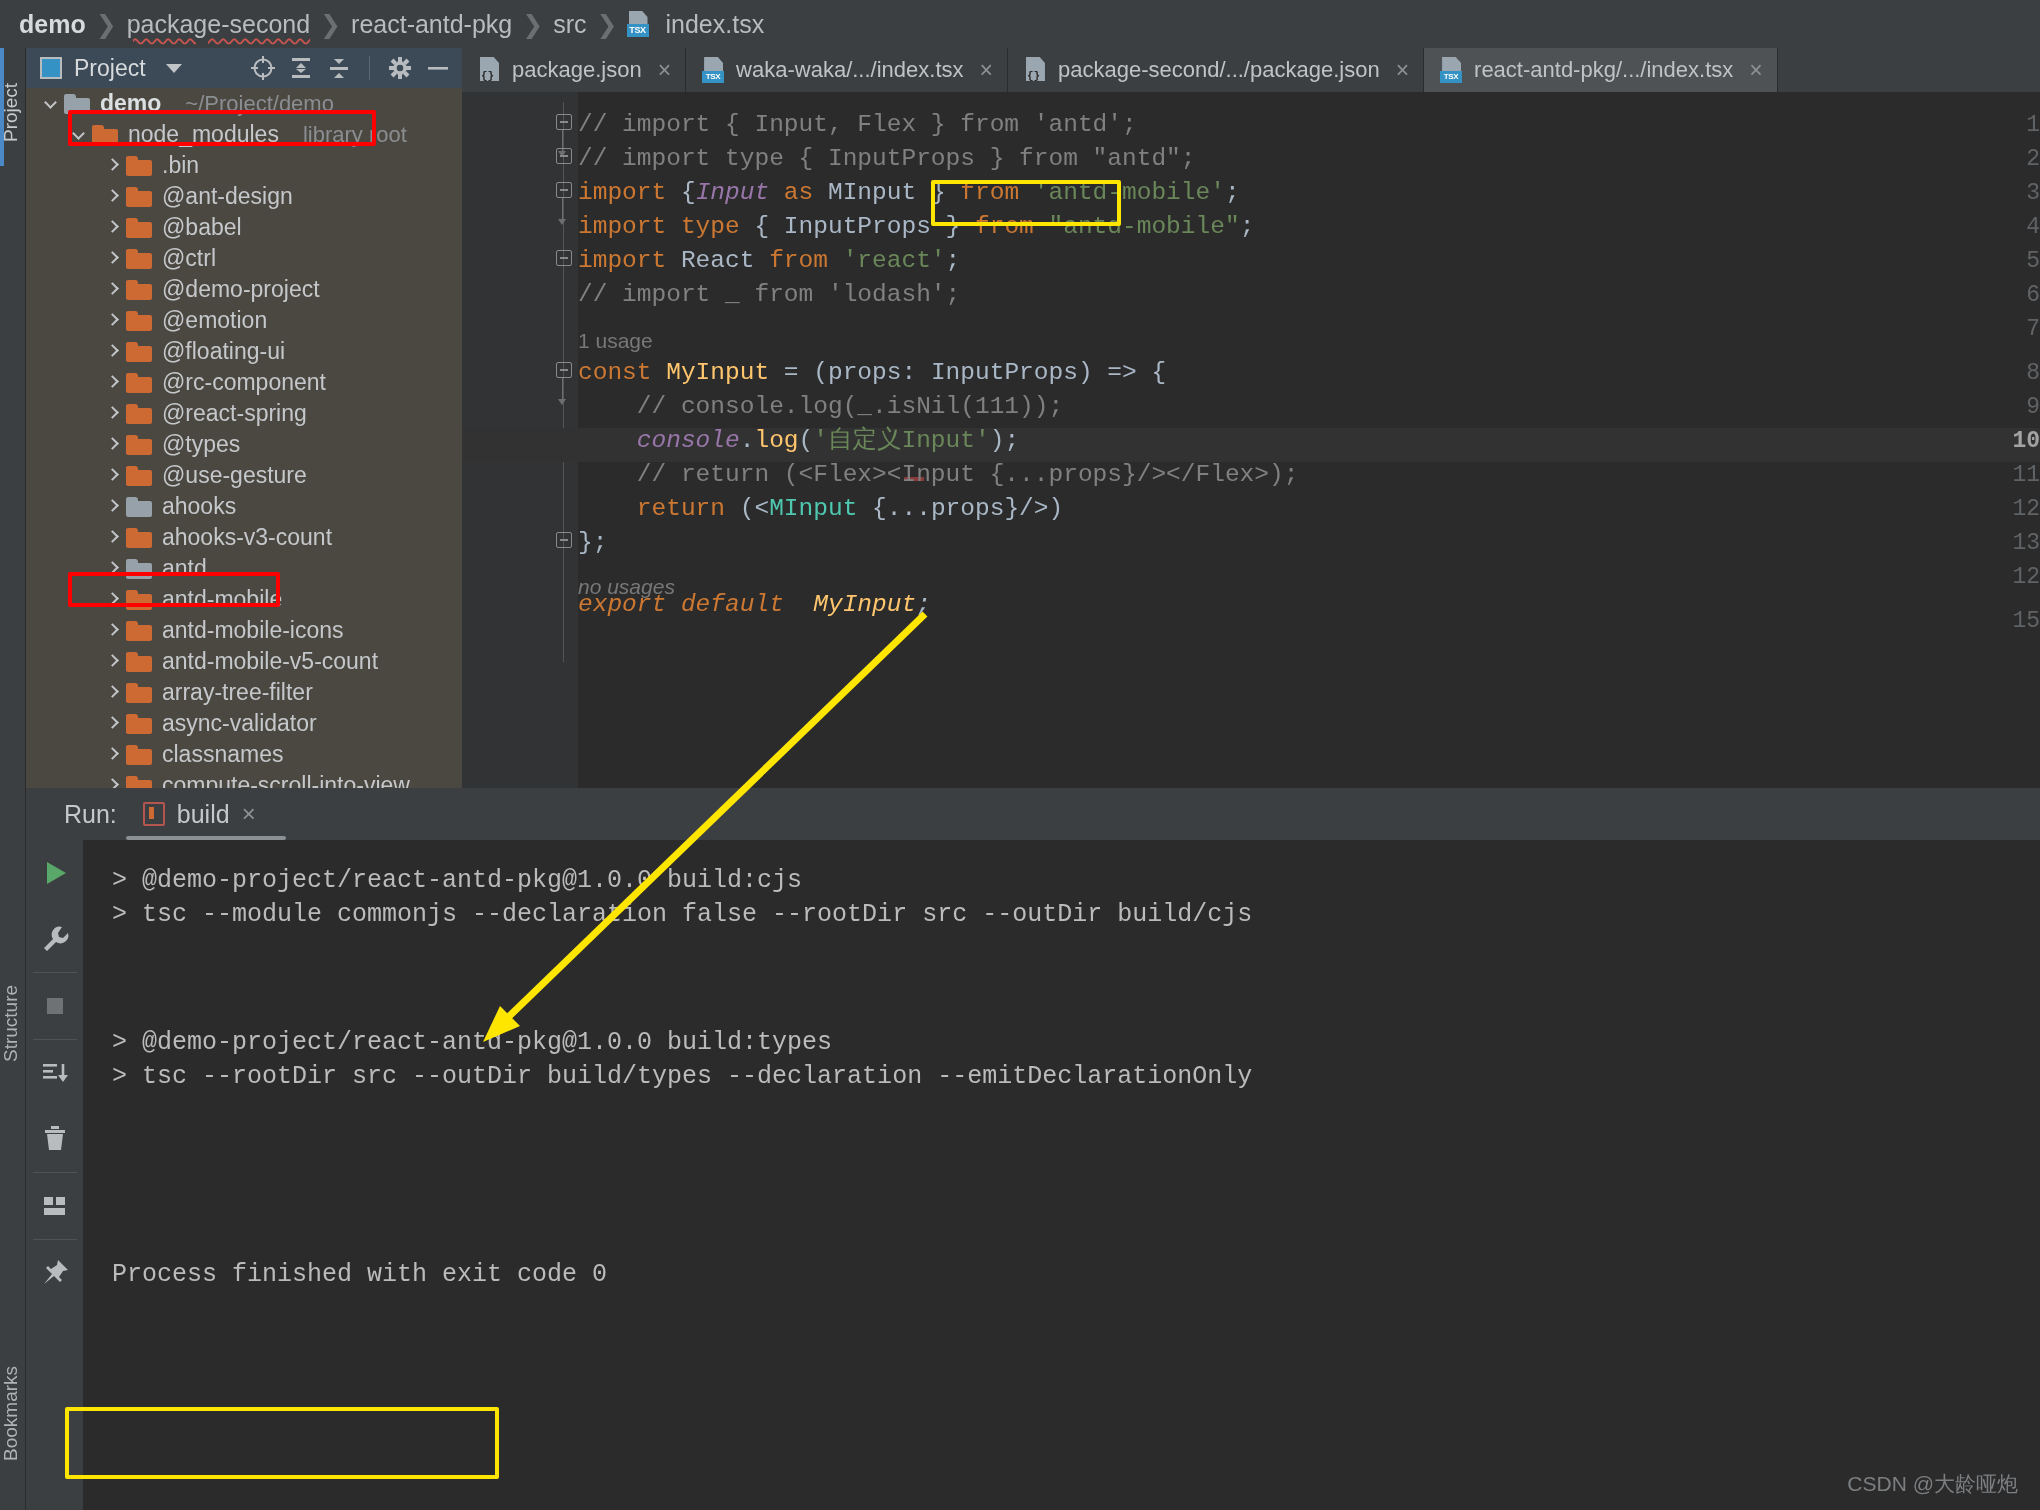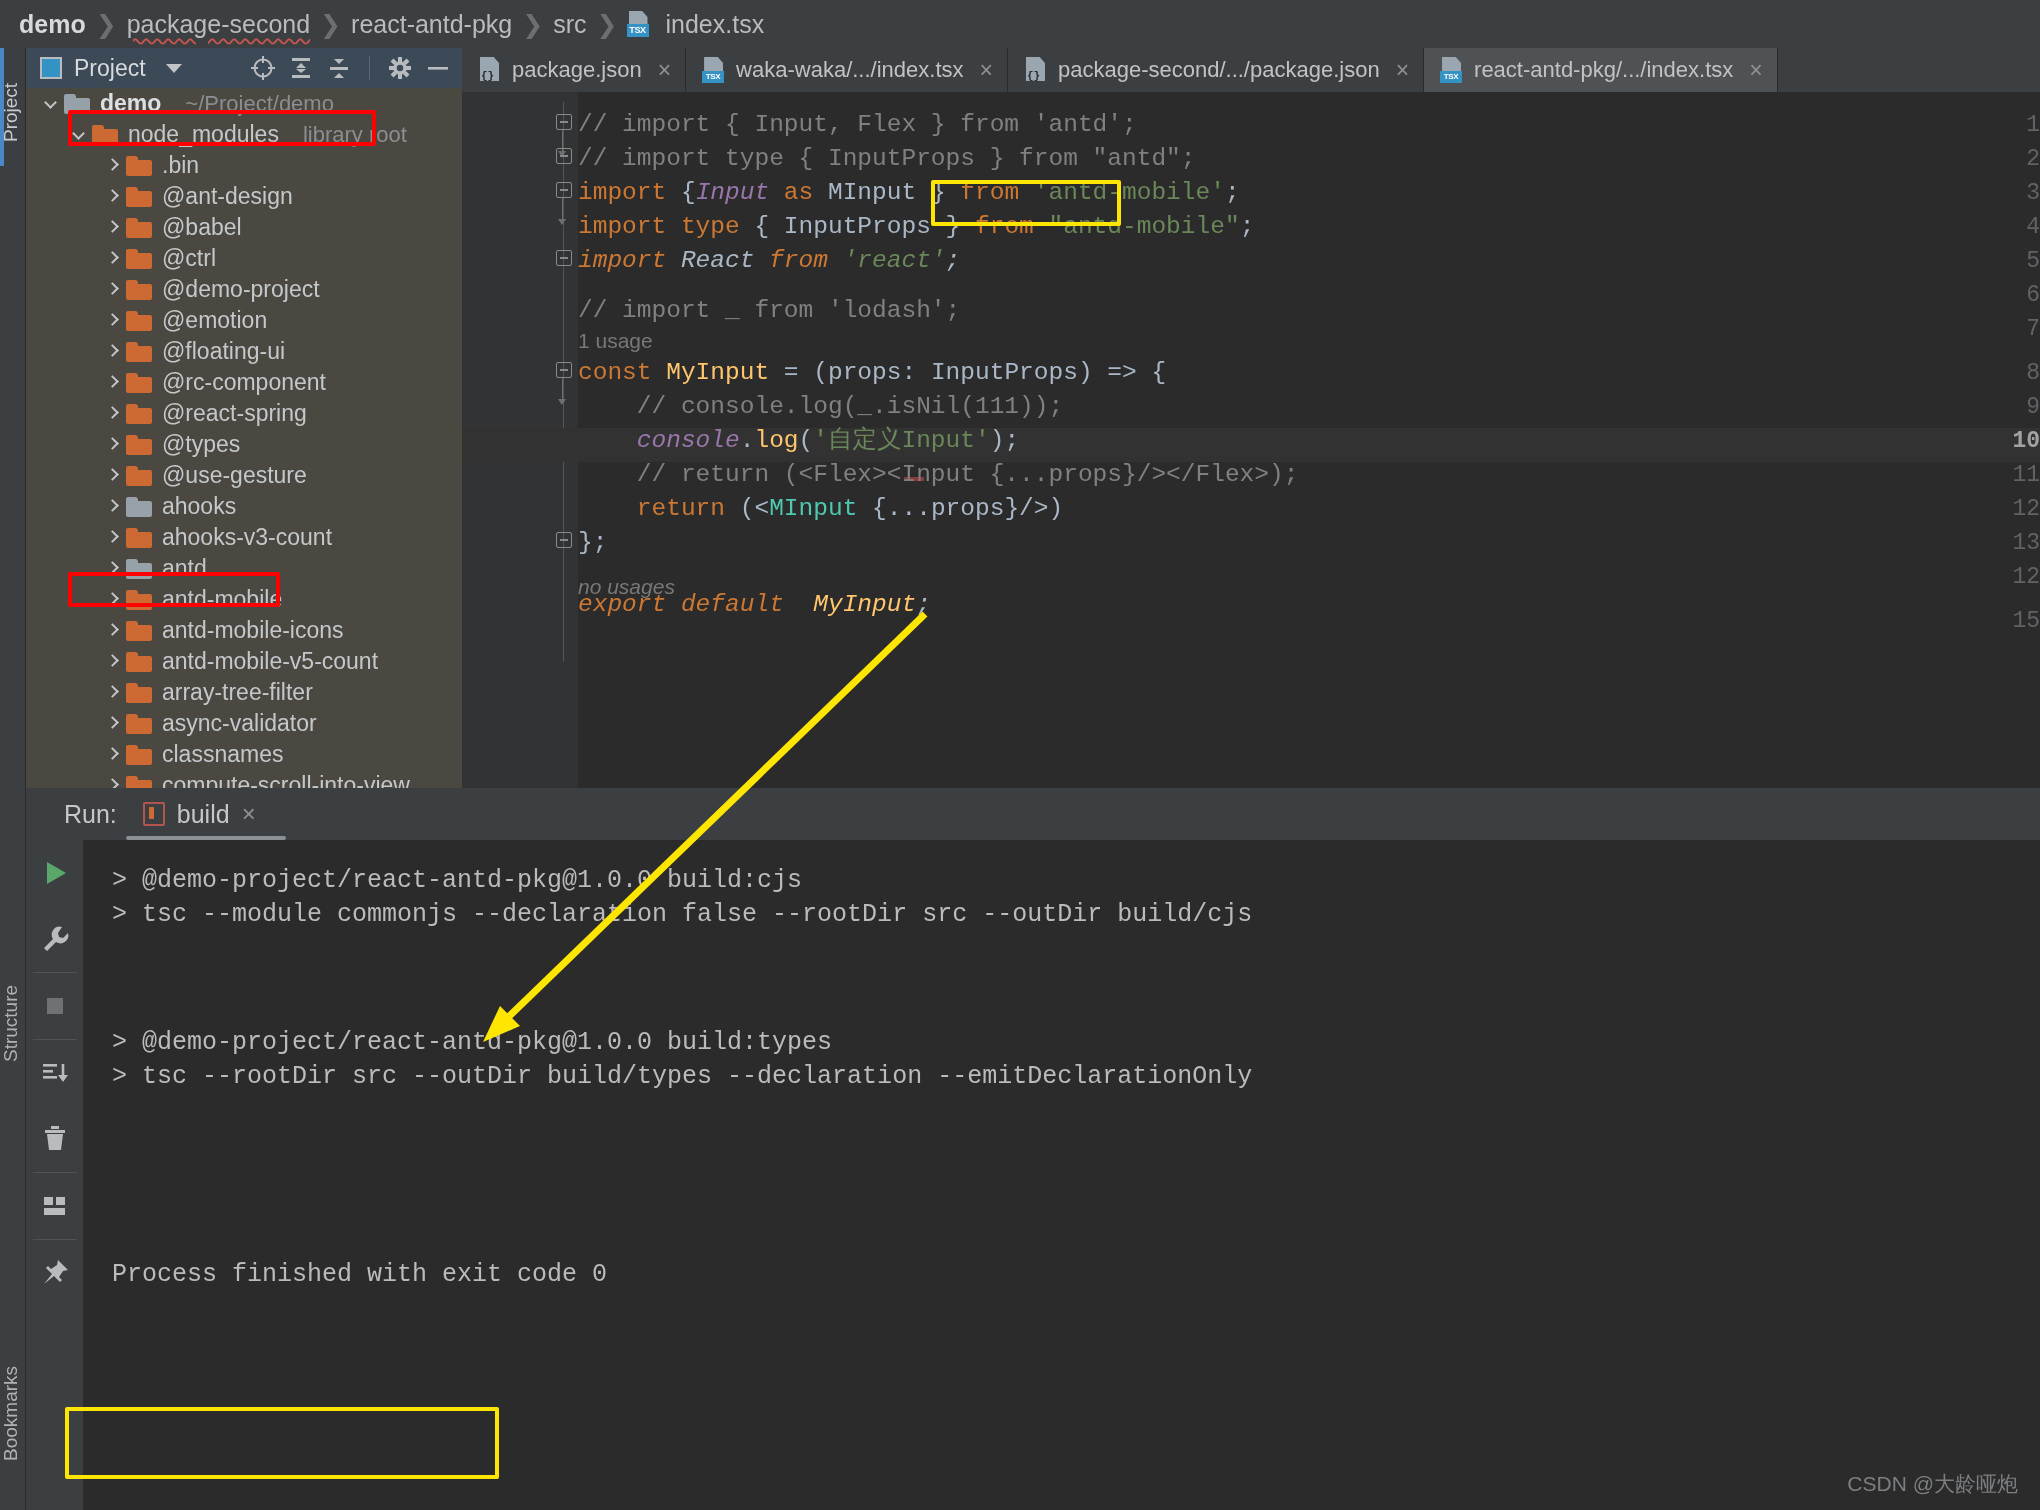--- a/index.html
+++ b/index.html
@@ -670,23 +670,23 @@
       <div id="code-root">
           <div class="lineno" style="top: 16px;">1</div>
           <div class="codeline" style="top: 16px;"><span class="gray">// import { Input, Flex } from 'antd';</span></div>
           <div class="lineno" style="top: 50px;">2</div>
           <div class="codeline" style="top: 50px;"><span class="gray">// import type { InputProps } from "antd";</span></div>
           <div class="lineno" style="top: 84px;">3</div>
           <div class="codeline" style="top: 84px;"><span class="kw">import</span><span class="ident"> </span><span class="ident">{</span><span class="purple">Input</span><span class="ident"> </span><span class="kw">as</span><span class="ident"> </span><span class="ident">MInput</span><span class="ident"> </span><span class="ident">}</span><span class="ident"> </span><span class="kw">from</span><span class="ident"> </span><span class="str">'antd-mobile'</span><span class="ident">;</span></div>
           <div class="lineno" style="top: 118px;">4</div>
           <div class="codeline" style="top: 118px;"><span class="kw">import</span><span class="ident"> </span><span class="kw">type</span><span class="ident"> </span><span class="ident">{</span><span class="ident"> </span><span class="ident">InputProps</span><span class="ident"> </span><span class="ident">}</span><span class="ident"> </span><span class="kw">from</span><span class="ident"> </span><span class="str">"antd-mobile"</span><span class="ident">;</span></div>
           <div class="lineno" style="top: 152px;">5</div>
-          <div class="codeline" style="top: 152px; font-style: italic;"><span class="kw">import</span><span class="ident"> </span><span class="ident">React</span><span class="ident"> </span><span class="kw">from</span><span class="ident"> </span><span class="str">'react'</span><span class="ident">;</span></div>
+          <div class="codeline" style="top: 152px;"><span class="kw">import</span><span class="ident"> </span><span class="ident">React</span><span class="ident"> </span><span class="kw">from</span><span class="ident"> </span><span class="str">'react'</span><span class="ident">;</span></div>
           <div class="lineno" style="top: 186px;">6</div>
-          <div class="codeline" style="top: 186px; margin-top: 16px;"><span class="gray">// import _ from 'lodash';</span></div>
+          <div class="codeline" style="top: 186px;"><span class="gray">// import _ from 'lodash';</span></div>
           <div class="lineno" style="top: 220px;">7</div>
           <div class="codeline" style="top: 220px;"></div>
           <div class="lineno" style="top: 264px;">8</div>
           <div class="codeline" style="top: 264px;"><span class="kw">const</span><span class="ident"> </span><span class="fn">MyInput</span><span class="ident"> </span><span class="ident">=</span><span class="ident"> </span><span class="ident">(</span><span class="ident">props</span><span class="ident">:</span><span class="ident"> </span><span class="ident">InputProps</span><span class="ident">)</span><span class="ident"> </span><span class="ident">=</span><span class="ident">&gt;</span><span class="ident"> </span><span class="ident">{</span></div>
           <div class="lineno" style="top: 298px;">9</div>
           <div class="codeline" style="top: 298px;"><span class="gray">    // console.log(_.isNil(111));</span></div>
           <div class="lineno cur" style="top: 332px;">10</div>
           <div class="codeline" style="top: 332px;"><span class="ident"> </span><span class="ident"> </span><span class="ident"> </span><span class="ident"> </span><span class="purple">console</span><span class="ident">.</span><span class="fn">log</span><span class="ident">(</span><span class="str">'自定义Input'</span><span class="ident">)</span><span class="ident">;</span></div>
           <div class="lineno" style="top: 366px;">11</div>
           <div class="codeline" style="top: 366px;"><span class="gray">    // return (&lt;Flex&gt;&lt;Input {...props}/&gt;&lt;/Flex&gt;);</span></div>

